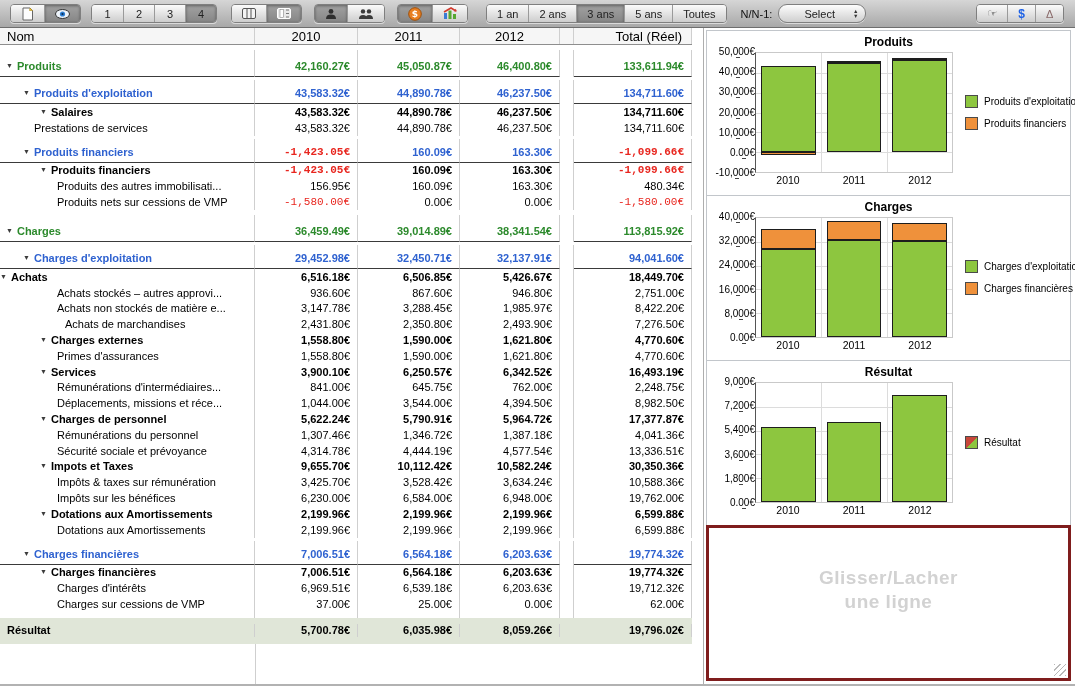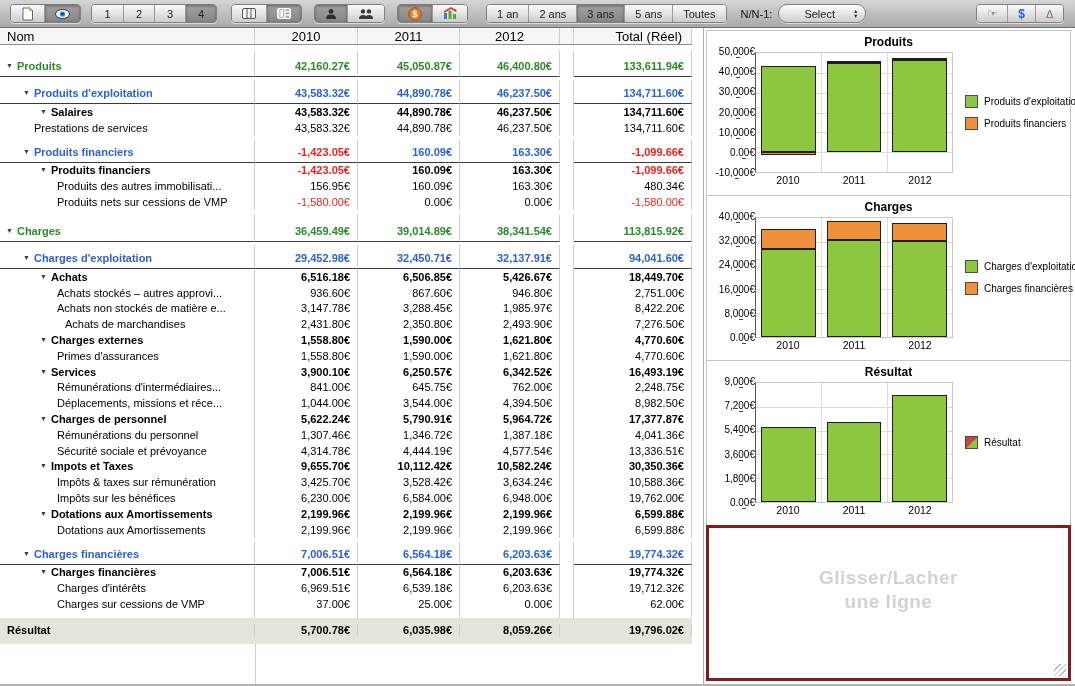--- a/index.html
+++ b/index.html
@@ -40,21 +40,21 @@
   .row-detail { height:15.8px; }
   .row-group { height:15.8px; font-weight:bold; }
   .row-green { height:27px; margin-top:5px; font-weight:bold; }
   .row-blue  { height:24px; margin-top:3px; font-weight:bold; }
   .row-green .cell, .row-blue .cell { padding-bottom:3px; border-bottom:1px solid #3a3a3a; }
   .row-green .cell.sp, .row-blue .cell.sp { border-bottom:none; }
   .row-gap { height:6px; }
   .row-result { height:26px; background:#e0e6d8; font-weight:bold; align-items:center; }
   .row-result .cell { align-items:center; padding-bottom:0; }
   .tri { font-size:7px; color:#3c3c3c; margin-right:4px; transform:translateY(-1px); }
-  .t-green { color:#2c8a2c; } .t-blue { color:#2f62d0; } .t-red { color:#e8261f; } .t-black { color:#000; }
+  .t-green { color:#2c8a2c; } .t-blue { color:#2f62d0; } .t-red { color:#e8261f;font-family:Liberation Mono, monospace; } .t-black { color:#000; }
   .table-footer { flex:1; position:relative; }
   .table-footer::before { content:''; position:absolute; left:255px; top:0; bottom:0; width:1px; background:#cfcfcf; }
 
   
   .charts-pane { flex:1; background:#fff; border-left:1px solid #aeaeae; display:flex; flex-direction:column; padding:2px 4px 3px 2px; min-width:0; }
   .chartbox { height:166px; flex:0 0 166px; border:1px solid #c2c6cb; background:#fff; margin-top:-1px; padding-top:4px; }
   .chartbox:first-child { margin-top:0; }
   .chart-title { text-align:center; font-size:12px; font-weight:bold; color:#000; margin-bottom:3px; }
   .chart-area { display:flex; height:121px; }
   .yaxis { width:48px; flex:0 0 48px; position:relative; }
@@ -403,21 +403,21 @@
             </div>
             <div class="cell val">
               <span class="t-blue">32,137.91€</span>
             </div>
             <div class="cell sp"></div>
             <div class="cell val">
               <span class="t-blue">94,041.60€</span>
             </div>
           </div>
           <div class="row row-group">
-            <div class="cell name" style="padding-left: 40px;">
+            <div class="cell name" style="">
               <span class="tri">▼</span>
               <span class="t-black">Achats</span>
             </div>
             <div class="cell val">
               <span class="t-black">6,516.18€</span>
             </div>
             <div class="cell val">
               <span class="t-black">6,506.85€</span>
             </div>
             <div class="cell val">

